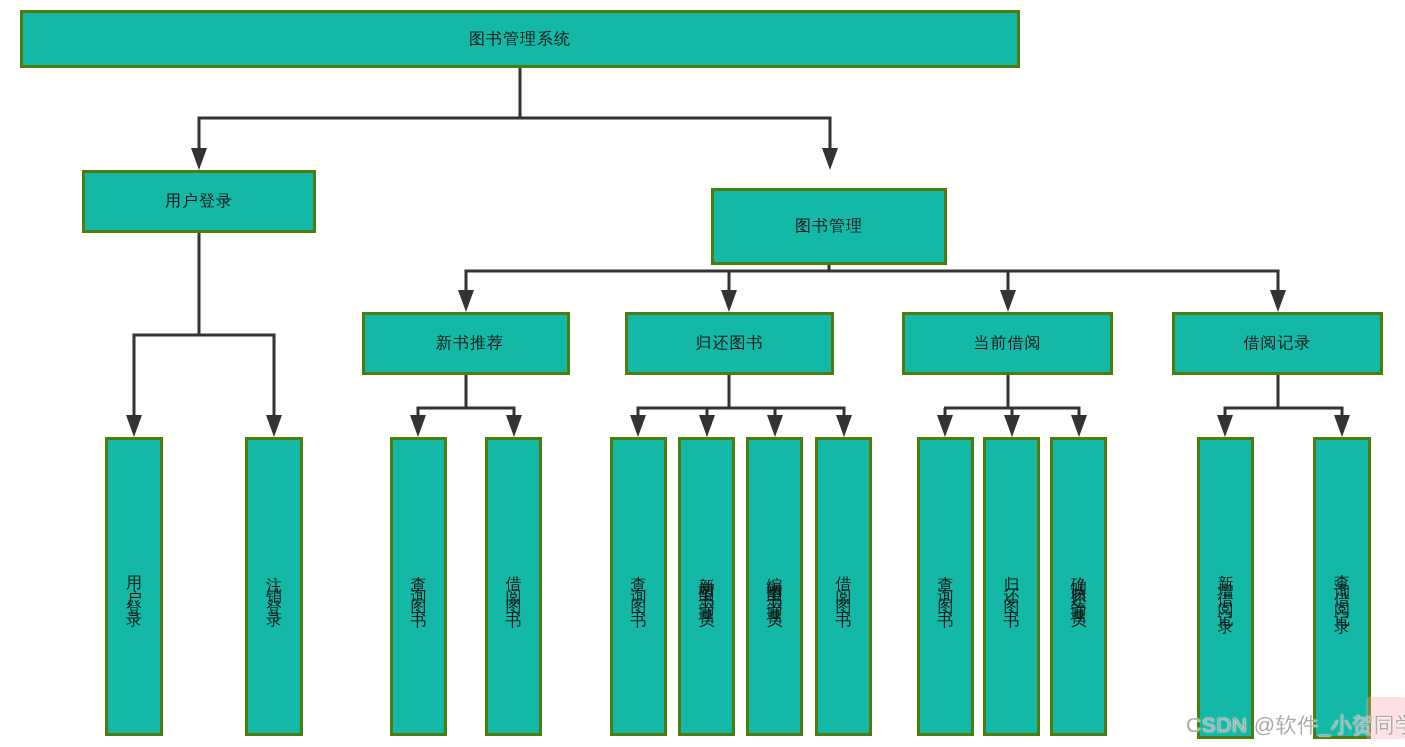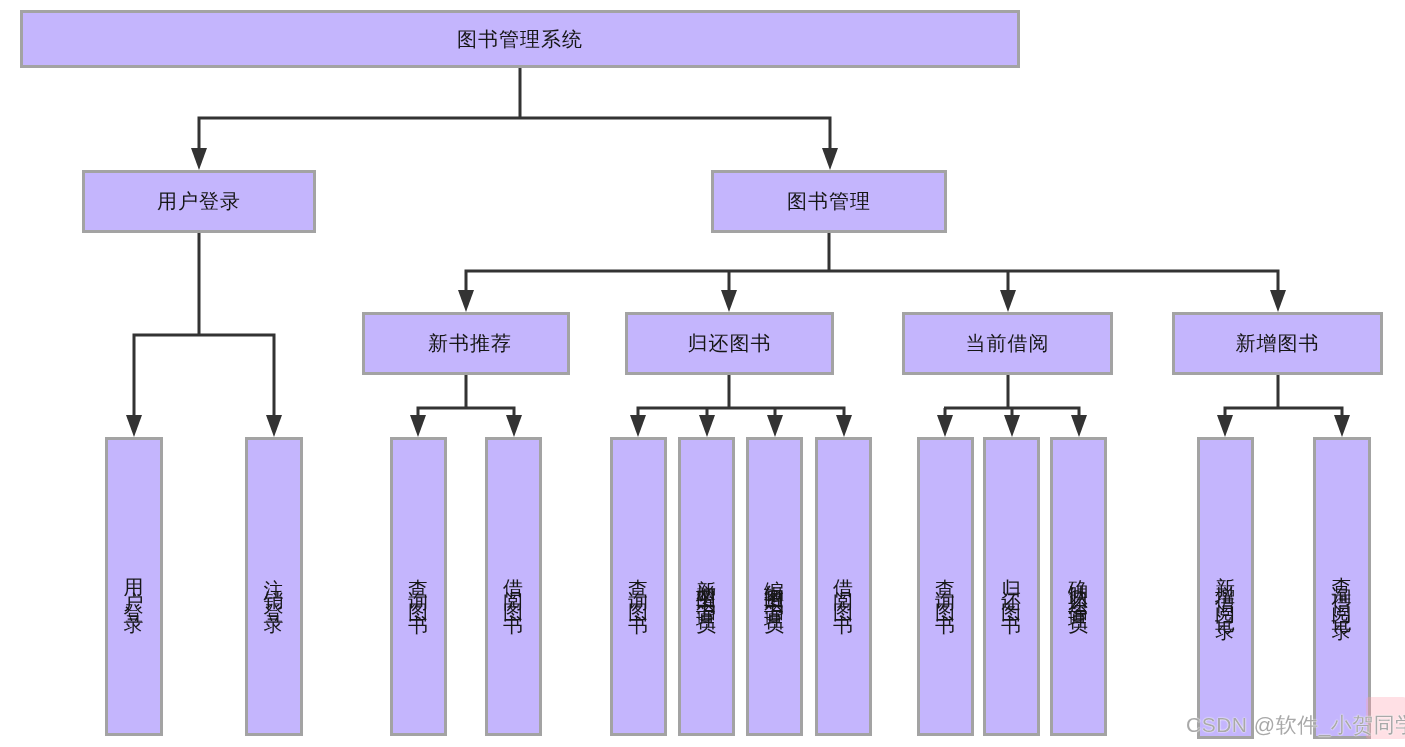--- a/index.html
+++ b/index.html
@@ -1,23 +1,23 @@
 <!DOCTYPE html>
 <html><head>
 <meta charset="utf-8">
 <style>
   html,body{margin:0;padding:0;background:#ffffff;}
   #stage{
     position:relative;width:1405px;height:747px;background:#ffffff;overflow:hidden;
     font-family:"Liberation Sans","DejaVu Sans",sans-serif;color:#161616;
   }
   .box{
-    position:absolute;box-sizing:border-box;border:3px solid #a3a3a3;background:#c4b5fd;
+    position:absolute;box-sizing:border-box;border:3px solid #4d7c0f;background:#14b8a6;
     display:flex;align-items:center;justify-content:center;
-    font-size:20px;color:#161616;letter-spacing:1px;
+    font-size:16px;color:#161616;letter-spacing:1px;
   }
   .hbox{white-space:nowrap;}
   .vbox{
     writing-mode:vertical-rl;text-orientation:mixed;
     letter-spacing:12px;line-height:1;padding:8px 0;
   }
   .vbox.long{letter-spacing:5px;}
   .vbox.mid{letter-spacing:9px;}
   svg.connectors{position:absolute;left:0;top:0;pointer-events:none;}
   .watermark{
@@ -78,35 +78,35 @@
     </g>
   </svg>
 
   <div class="box hbox" style="left:20px;top:10px;width:1000px;height:58px;">
     <span>图书管理系统</span>
   </div>
 
   <div class="box hbox" style="left:82px;top:170px;width:234px;height:63px;">
     <span>用户登录</span>
   </div>
-  <div class="box hbox" style="left:711px;top:170px;width:236px;height:63px;">
+  <div class="box hbox" style="left:711px;top:188px;width:236px;height:77px;">
     <span>图书管理</span>
   </div>
 
   <div class="box hbox" style="left:362px;top:312px;width:208px;height:63px;padding-left:8px;">
     <span>新书推荐</span>
   </div>
   <div class="box hbox" style="left:625px;top:312px;width:209px;height:63px;">
     <span>归还图书</span>
   </div>
   <div class="box hbox" style="left:902px;top:312px;width:211px;height:63px;">
     <span>当前借阅</span>
   </div>
   <div class="box hbox" style="left:1172px;top:312px;width:211px;height:63px;">
-    <span>新增图书</span>
+    <span>借阅记录</span>
   </div>
 
   <div class="box vbox" style="left:105px;top:437px;width:58px;height:299px;">
     <span>用户登录</span>
   </div>
   <div class="box vbox" style="left:245px;top:437px;width:58px;height:299px;">
     <span>注销登录</span>
   </div>
 
   <div class="box vbox" style="left:390px;top:437px;width:57px;height:299px;">

